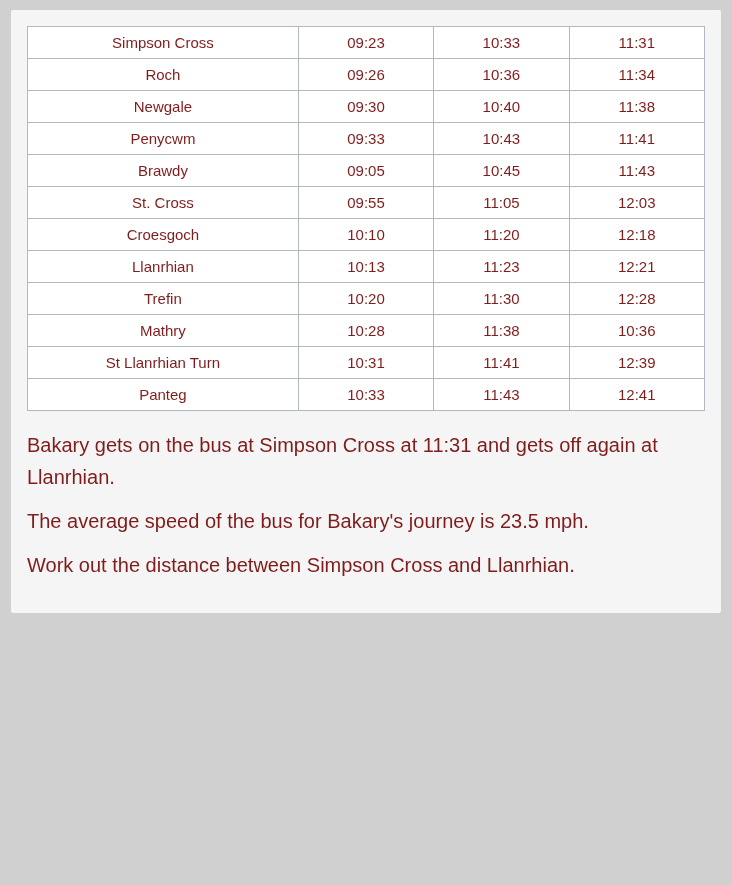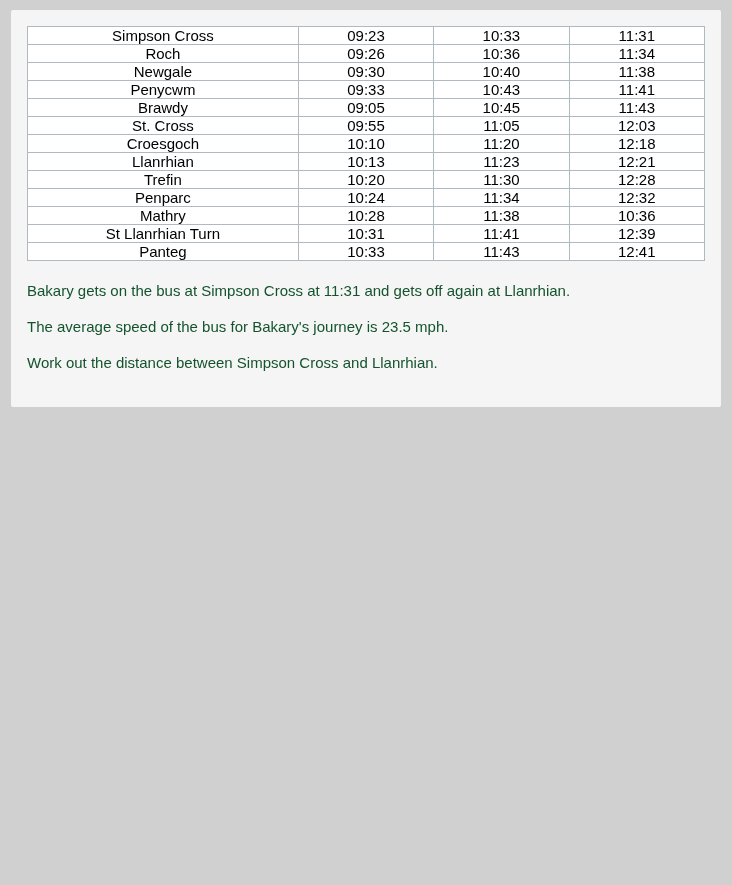--- a/index.html
+++ b/index.html
@@ -28,40 +28,40 @@
     }
 
     table {
       border-collapse: collapse;
       width: 100%;
       margin-bottom: 18px;
     }
 
     td {
       border: 1.5px solid #b0b8c0;
-      padding: 0 10px;
+      padding: 7px 10px;
       text-align: center;
       font-size: 15px;
-      color: #000000;
+      color: #7f1d1d;
       background: #fff;
     }
 
     td:first-child {
       text-align: center;
       font-size: 15px;
       min-width: 160px;
     }
 
     td:not(:first-child) {
       min-width: 80px;
     }
 
     .text-block {
-      font-size: 15px;
-      color: #14532d;
+      font-size: 20px;
+      color: #7f1d1d;
       line-height: 1.6;
       margin-bottom: 12px;
     }
   </style>
 </head>
 <body>
 
 <div class="page-container">
   <table>
     <tbody id="table-body">
@@ -113,26 +113,20 @@
           <td>11:23</td>
           <td>12:21</td>
         </tr>
         <tr>
           <td>Trefin</td>
           <td>10:20</td>
           <td>11:30</td>
           <td>12:28</td>
         </tr>
         <tr>
-          <td>Penparc</td>
-          <td>10:24</td>
-          <td>11:34</td>
-          <td>12:32</td>
-        </tr>
-        <tr>
           <td>Mathry</td>
           <td>10:28</td>
           <td>11:38</td>
           <td>10:36</td>
         </tr>
         <tr>
           <td>St Llanrhian Turn</td>
           <td>10:31</td>
           <td>11:41</td>
           <td>12:39</td>

